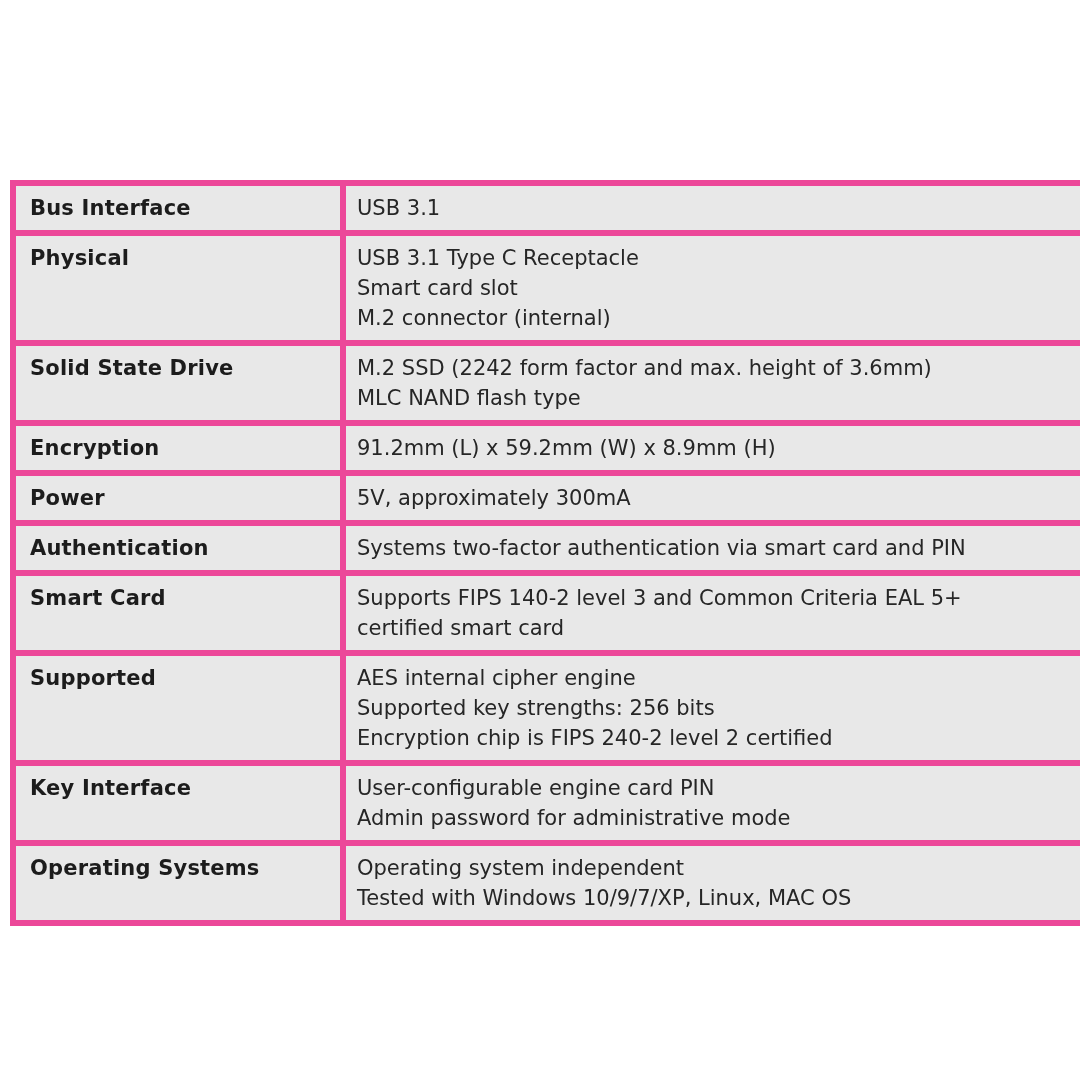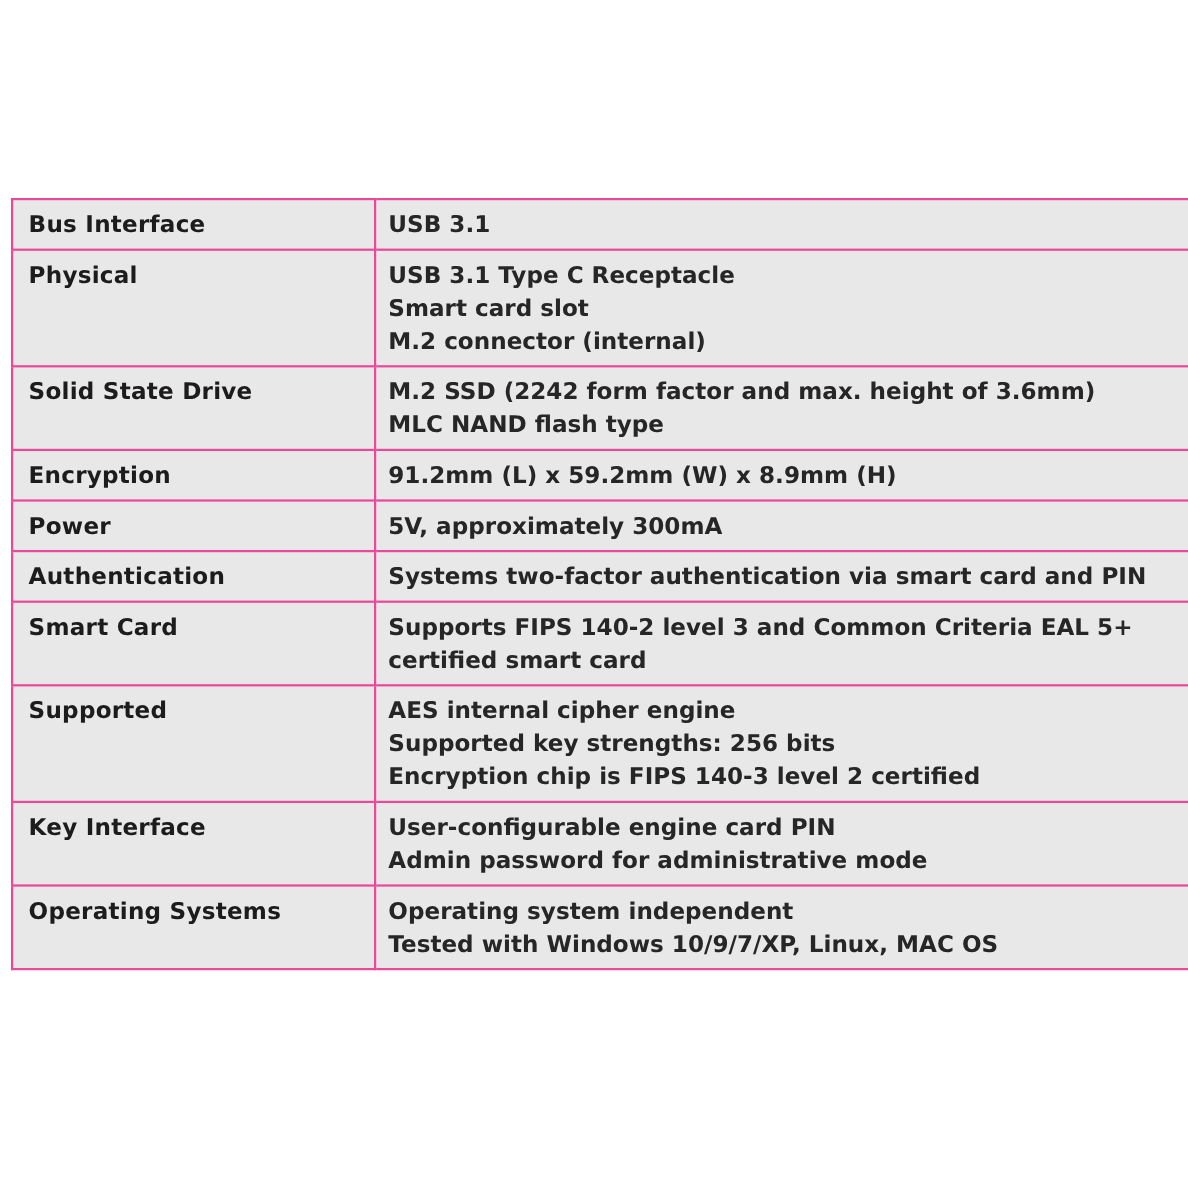--- a/index.html
+++ b/index.html
@@ -24,38 +24,37 @@
     width: 1076px; 
   }
   table.spec-table {
     border-collapse: collapse;
     table-layout: fixed;
     width: 1076px;
   }
   table.spec-table col.c-label { width: 330px; }
   table.spec-table td {
     background: #e8e8e8;
-    border: 2px solid #ec4899;
+    border: 6px solid #ec4899;
     vertical-align: top;
     padding: 7px 12px 7px 14px;
     font-size: 21px;
     line-height: 30px;
     color: #262626;
   }
   table.spec-table td.label-cell {
     font-weight: bold;
     letter-spacing: 0.2px;
     color: #1c1c1c;
   }
   table.spec-table td.value-cell {
     padding-left: 11px;
   }
   .value-line {
     white-space: pre;
-    font-weight: bold;
   }
 </style>
 </head>
 <body>
 
 <div class="page">
   <div class="table-wrap">
     <table class="spec-table">
       <colgroup>
         <col class="c-label">
@@ -106,21 +105,21 @@
           <td class="value-cell">
             <div class="value-line">Supports FIPS 140-2 level 3 and Common Criteria EAL 5+</div>
             <div class="value-line">certified smart card</div>
           </td>
         </tr>
         <tr>
           <td class="label-cell">Supported</td>
           <td class="value-cell">
             <div class="value-line">AES internal cipher engine</div>
             <div class="value-line">Supported key strengths: 256 bits</div>
-            <div class="value-line">Encryption chip is FIPS 140-3 level 2 certified</div>
+            <div class="value-line">Encryption chip is FIPS 240-2 level 2 certified</div>
           </td>
         </tr>
         <tr>
           <td class="label-cell">Key Interface</td>
           <td class="value-cell">
             <div class="value-line">User-configurable engine card PIN</div>
             <div class="value-line">Admin password for administrative mode</div>
           </td>
         </tr>
         <tr>

